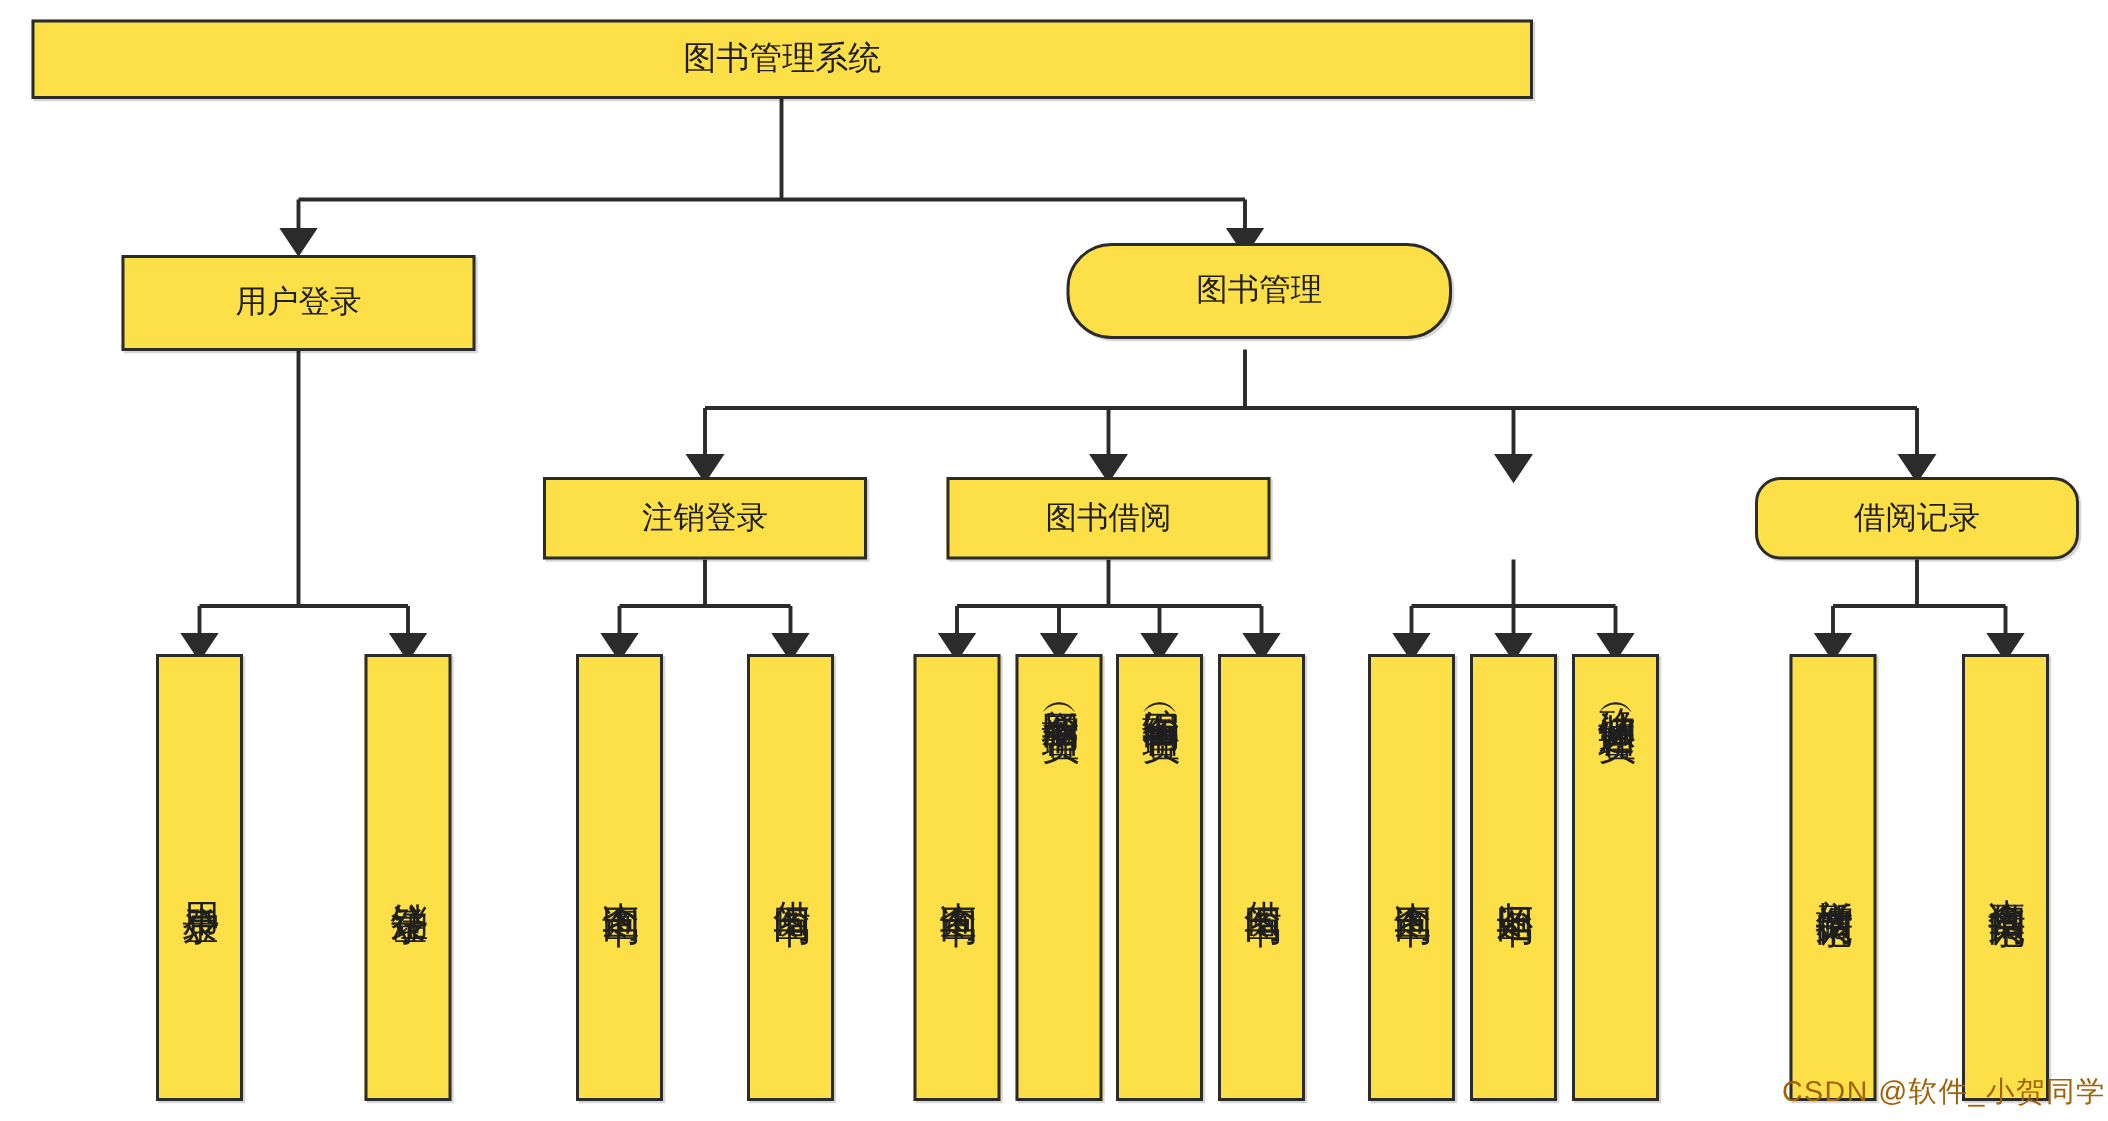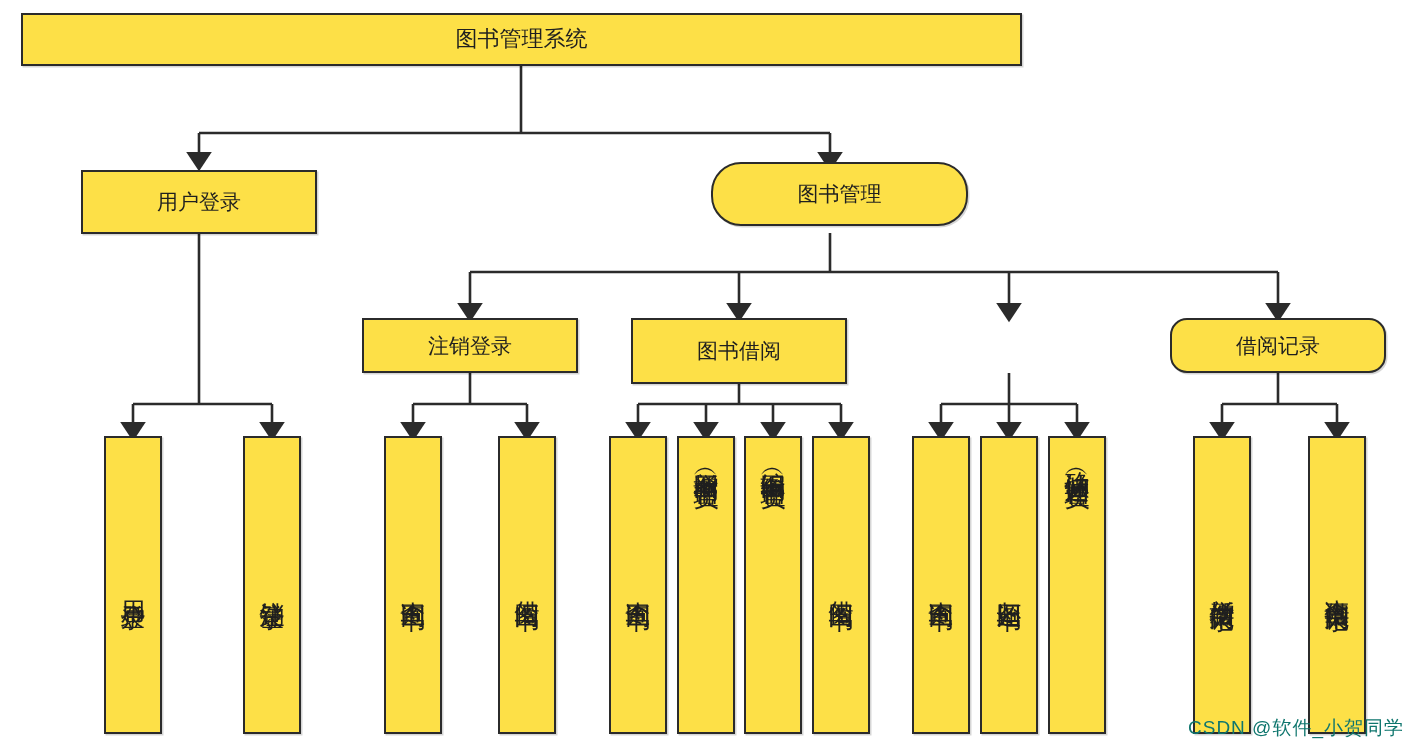--- a/index.html
+++ b/index.html
@@ -43,21 +43,21 @@
     font-size:25px;
     letter-spacing:2px;
     line-height:1;
   }
   .node.leaf.shortleaf{align-items:center;padding-top:0;}
 
   .watermark{
     position:absolute;
     left:1188px;top:715px;
     font-size:19px;
-    color:#0f766e;
+    color:#a16207;
     letter-spacing:1px;
     white-space:nowrap;
     user-select:none;
   }
 </style>
 </head>
 <body>
 
 <div id="diagram-root">
 
@@ -120,21 +120,21 @@
   </div>
 
   <div class="node horiz" style="left:711px;top:162px;width:257px;height:64px;border-radius:30px;">
     <span class="lbl">图书管理</span>
   </div>
 
   <div class="node horiz" style="left:362px;top:318px;width:216px;height:55px;">
     <span class="lbl">注销登录</span>
   </div>
 
-  <div class="node horiz" style="left:631px;top:318px;width:216px;height:66px;">
+  <div class="node horiz" style="left:631px;top:318px;width:216px;height:55px;">
     <span class="lbl">图书借阅</span>
   </div>
 
 
   <div class="node horiz" style="left:1170px;top:318px;width:216px;height:55px;border-radius:17px;">
     <span class="lbl">借阅记录</span>
   </div>
 
   <div class="node leaf shortleaf" style="left:104px;top:436px;width:58px;height:298px;">
     <span class="lbl">用户登录</span>

